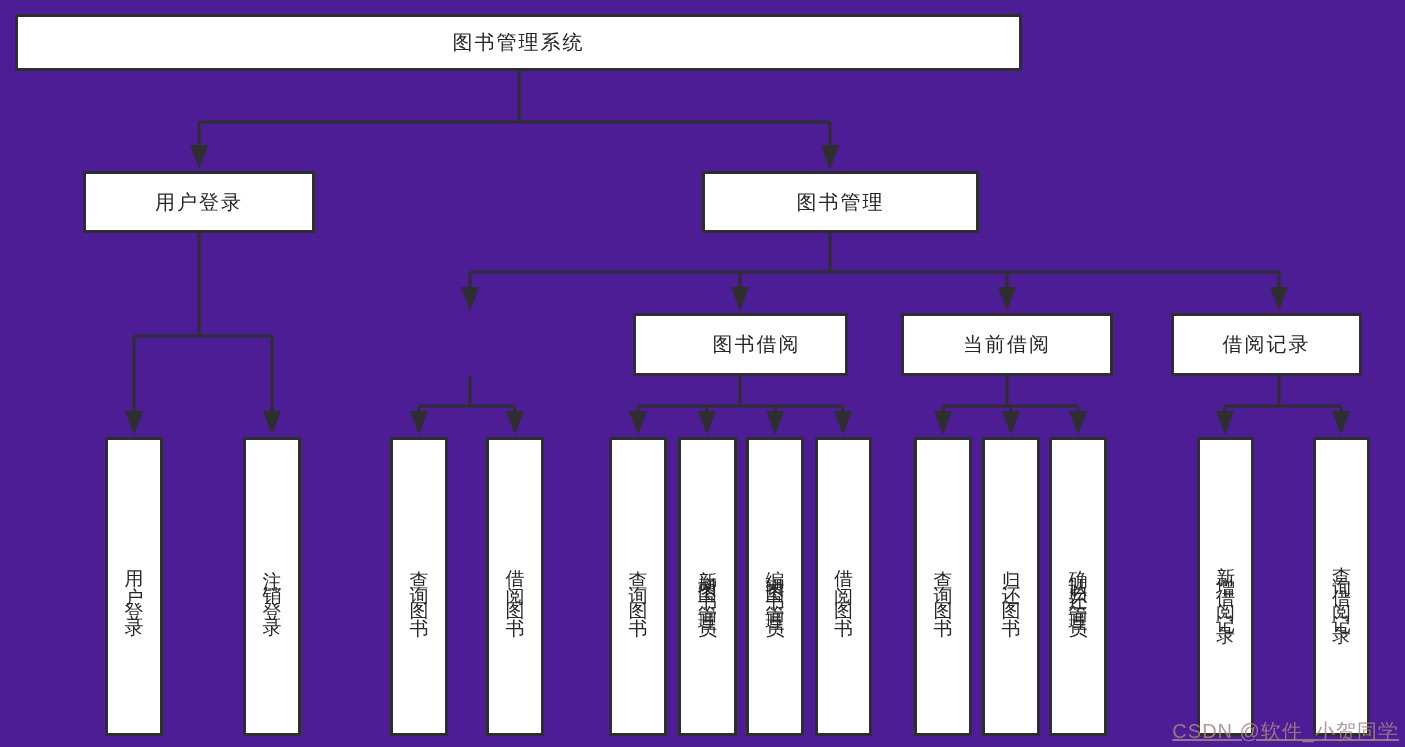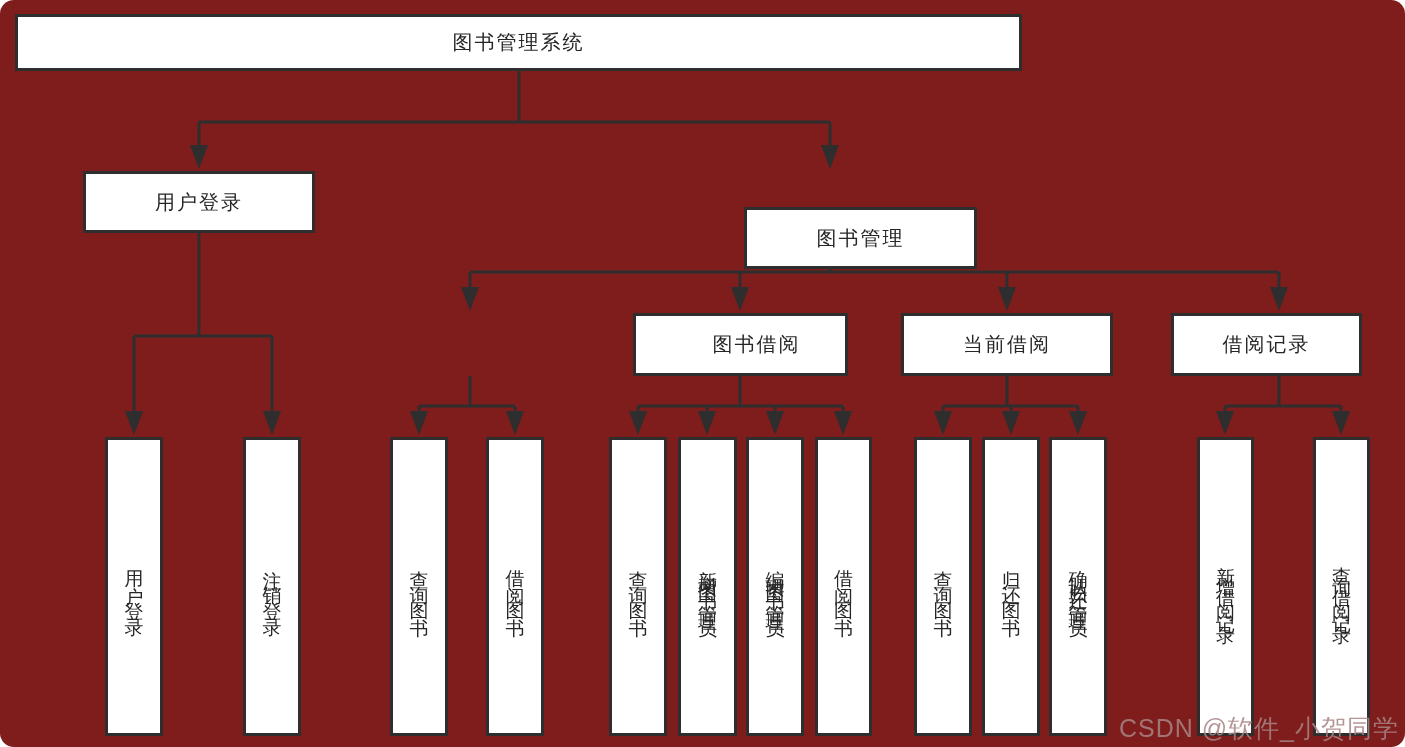--- a/index.html
+++ b/index.html
@@ -1,34 +1,34 @@
 <!DOCTYPE html>
 <html><head>
 <meta charset="utf-8">
 <style>
   html,body{margin:0;padding:0;background:#fff;}
   .stage{
-    position:relative;width:1405px;height:747px;background:#7f1d1d;
-    font-family:"Liberation Sans",sans-serif;overflow:hidden;border-radius:14px;
+    position:relative;width:1405px;height:747px;background:#4c1d95;
+    font-family:"Liberation Sans",sans-serif;overflow:hidden;
   }
   svg.wires{position:absolute;left:0;top:0;z-index:1;}
   .box{
     position:absolute;box-sizing:border-box;border:3px solid #2e2e2e;background:#ffffff;
     display:flex;align-items:center;justify-content:center;
     color:#262626;font-size:20px;letter-spacing:2px;z-index:2;white-space:nowrap;
   }
   .vbox{
     writing-mode:vertical-rl;text-orientation:mixed;
     font-size:19px;letter-spacing:16px;white-space:normal;
   }
   .vbox.tight{letter-spacing:7px;}
   .vbox.mid{letter-spacing:12px;}
   .wm{
     position:absolute;right:6px;bottom:2px;z-index:3;
-    font-size:25px;letter-spacing:1px;color:rgba(168,132,132,0.85);
+    font-size:20px;letter-spacing:1px;color:rgba(168,132,132,0.85);text-decoration:underline;
   }
 </style>
 </head>
 <body>
 
 <div class="stage">
 
   <svg class="wires" width="1405" height="747" viewBox="0 0 1405 747" aria-hidden="true">
     <path fill="none" stroke="#2e2e2e" stroke-width="3" d="
       M519 71 V122 M199 122 H830
@@ -49,21 +49,21 @@
       M629 411 L647 411 L638 435 Z  M698 411 L716 411 L707 435 Z
       M766 411 L784 411 L775 435 Z  M834 411 L852 411 L843 435 Z
       M934 411 L952 411 L943 435 Z  M1002 411 L1020 411 L1011 435 Z
       M1069 411 L1087 411 L1078 435 Z M1216 411 L1234 411 L1225 435 Z
       M1332 411 L1350 411 L1341 435 Z"></path>
   </svg>
 
   <div class="box" style="left:15px;top:14px;width:1007px;height:57px;">图书管理系统</div>
 
   <div class="box" style="left:83px;top:171px;width:232px;height:62px;">用户登录</div>
-  <div class="box" style="left:744px;top:171px;width:233px;height:62px;margin-top:36px;">图书管理</div>
+  <div class="box" style="left:702px;top:171px;width:277px;height:62px;">图书管理</div>
 
   <div class="box" style="left:633px;top:313px;width:215px;height:63px;padding-left:32px;">图书借阅</div>
   <div class="box" style="left:901px;top:313px;width:212px;height:63px;">当前借阅</div>
   <div class="box" style="left:1171px;top:313px;width:191px;height:63px;">借阅记录</div>
 
   <div class="box vbox" style="left:105px;top:437px;width:58px;height:299px;">用户登录</div>
   <div class="box vbox" style="left:243px;top:437px;width:58px;height:299px;">注销登录</div>
 
   <div class="box vbox" style="left:390px;top:437px;width:58px;height:299px;">查询图书</div>
   <div class="box vbox" style="left:486px;top:437px;width:58px;height:299px;">借阅图书</div>

